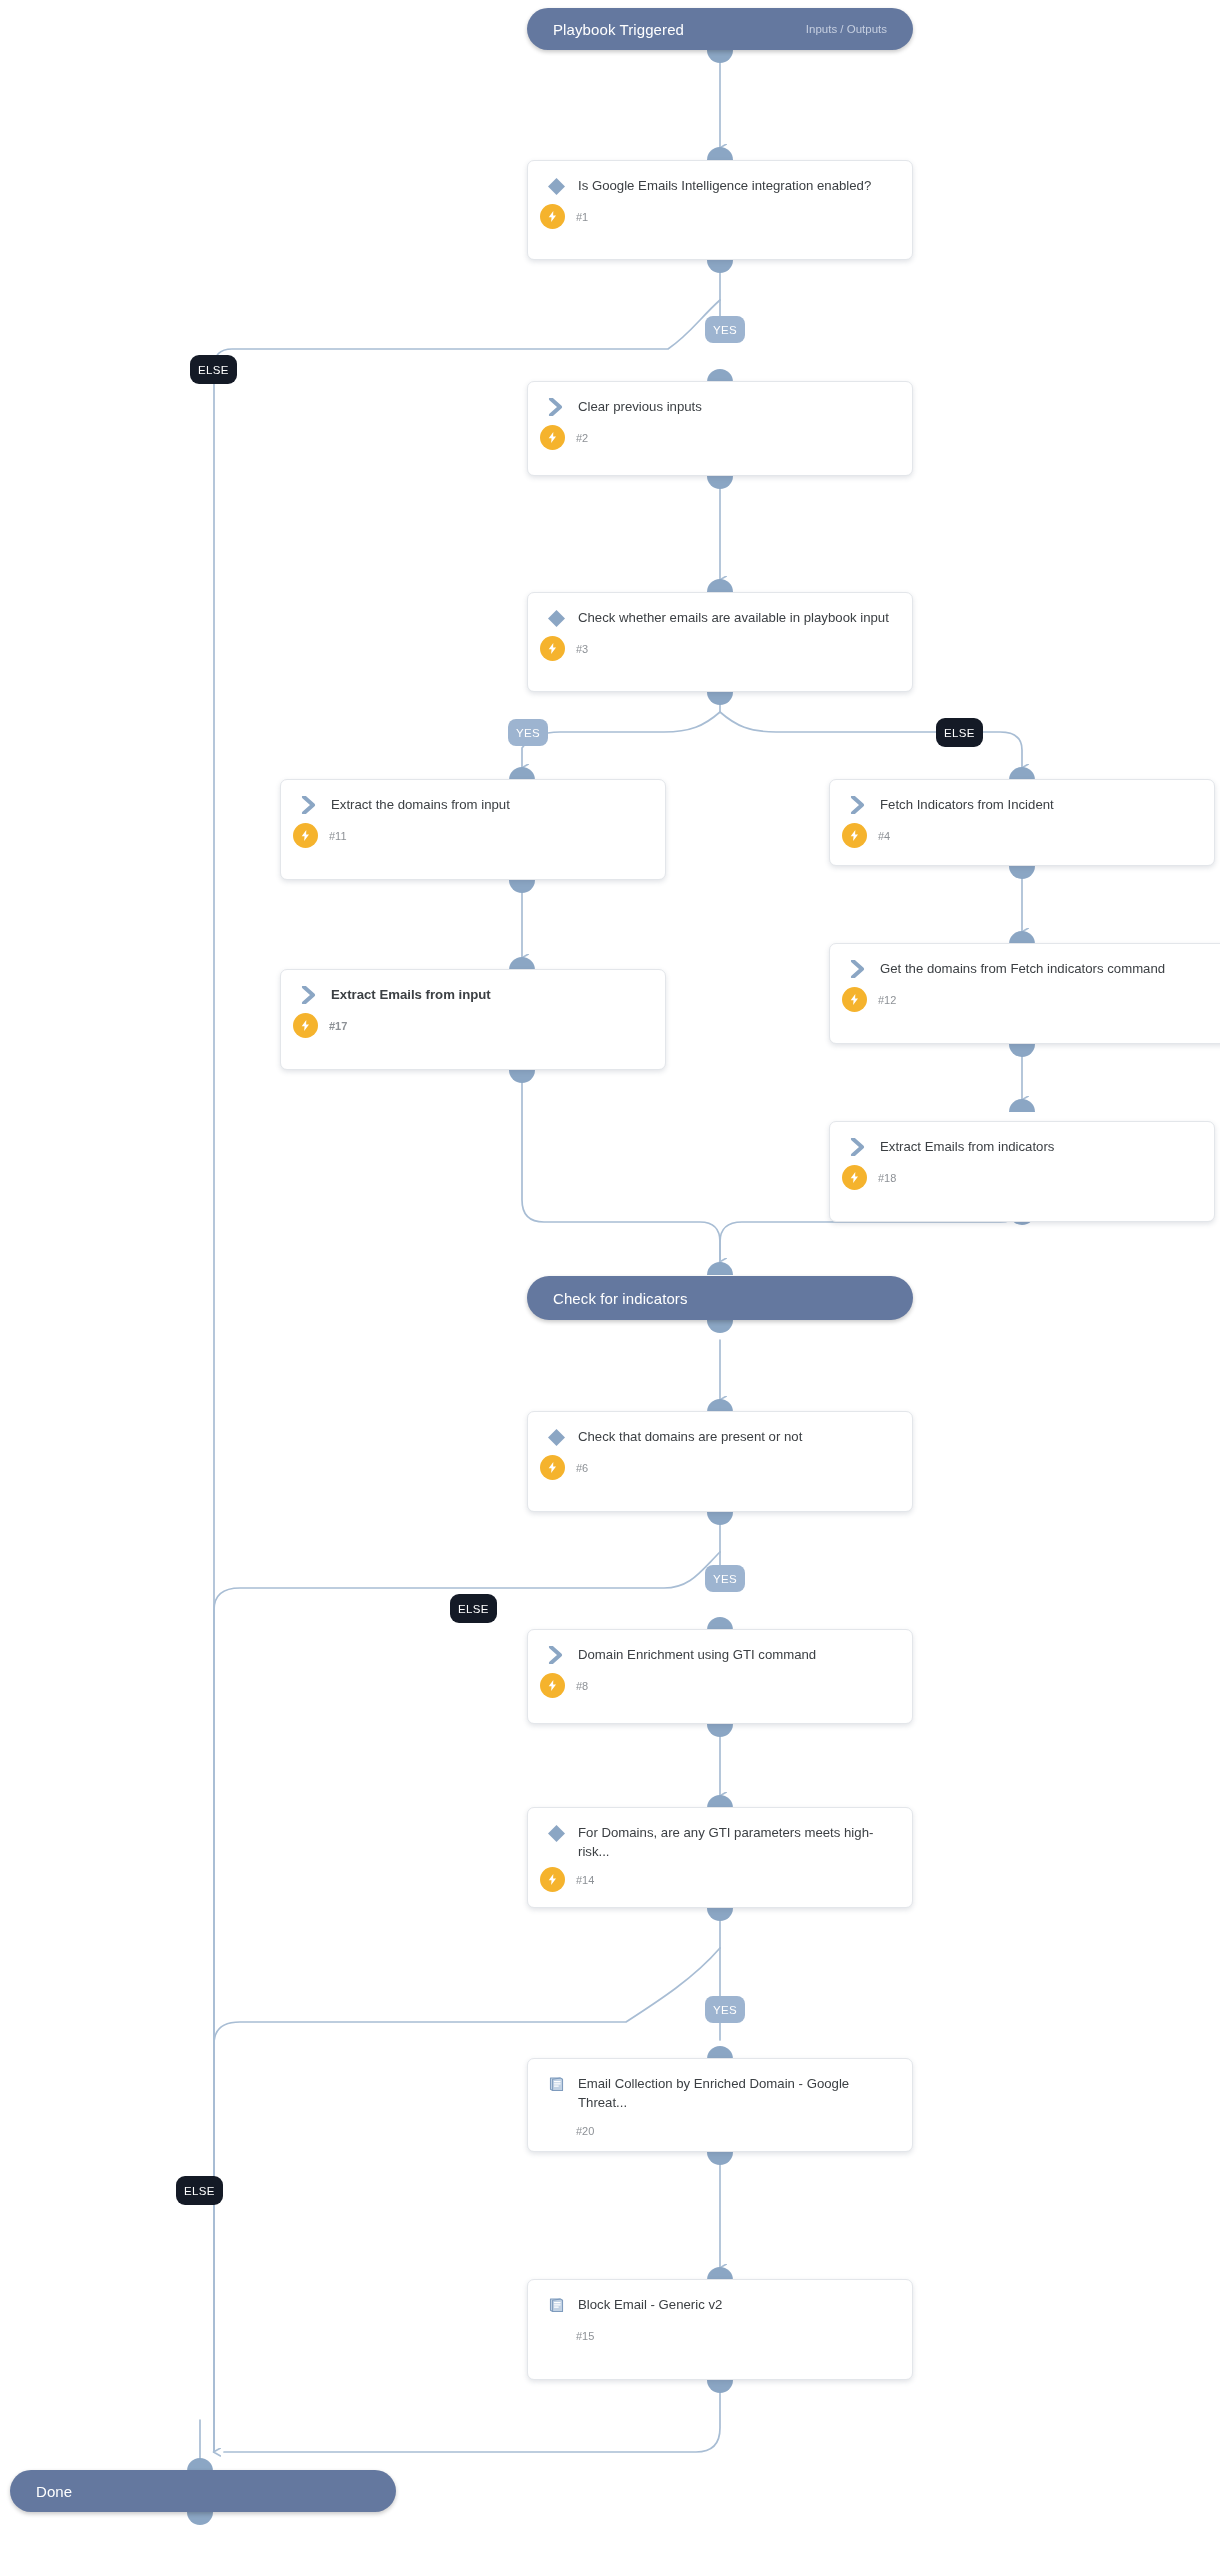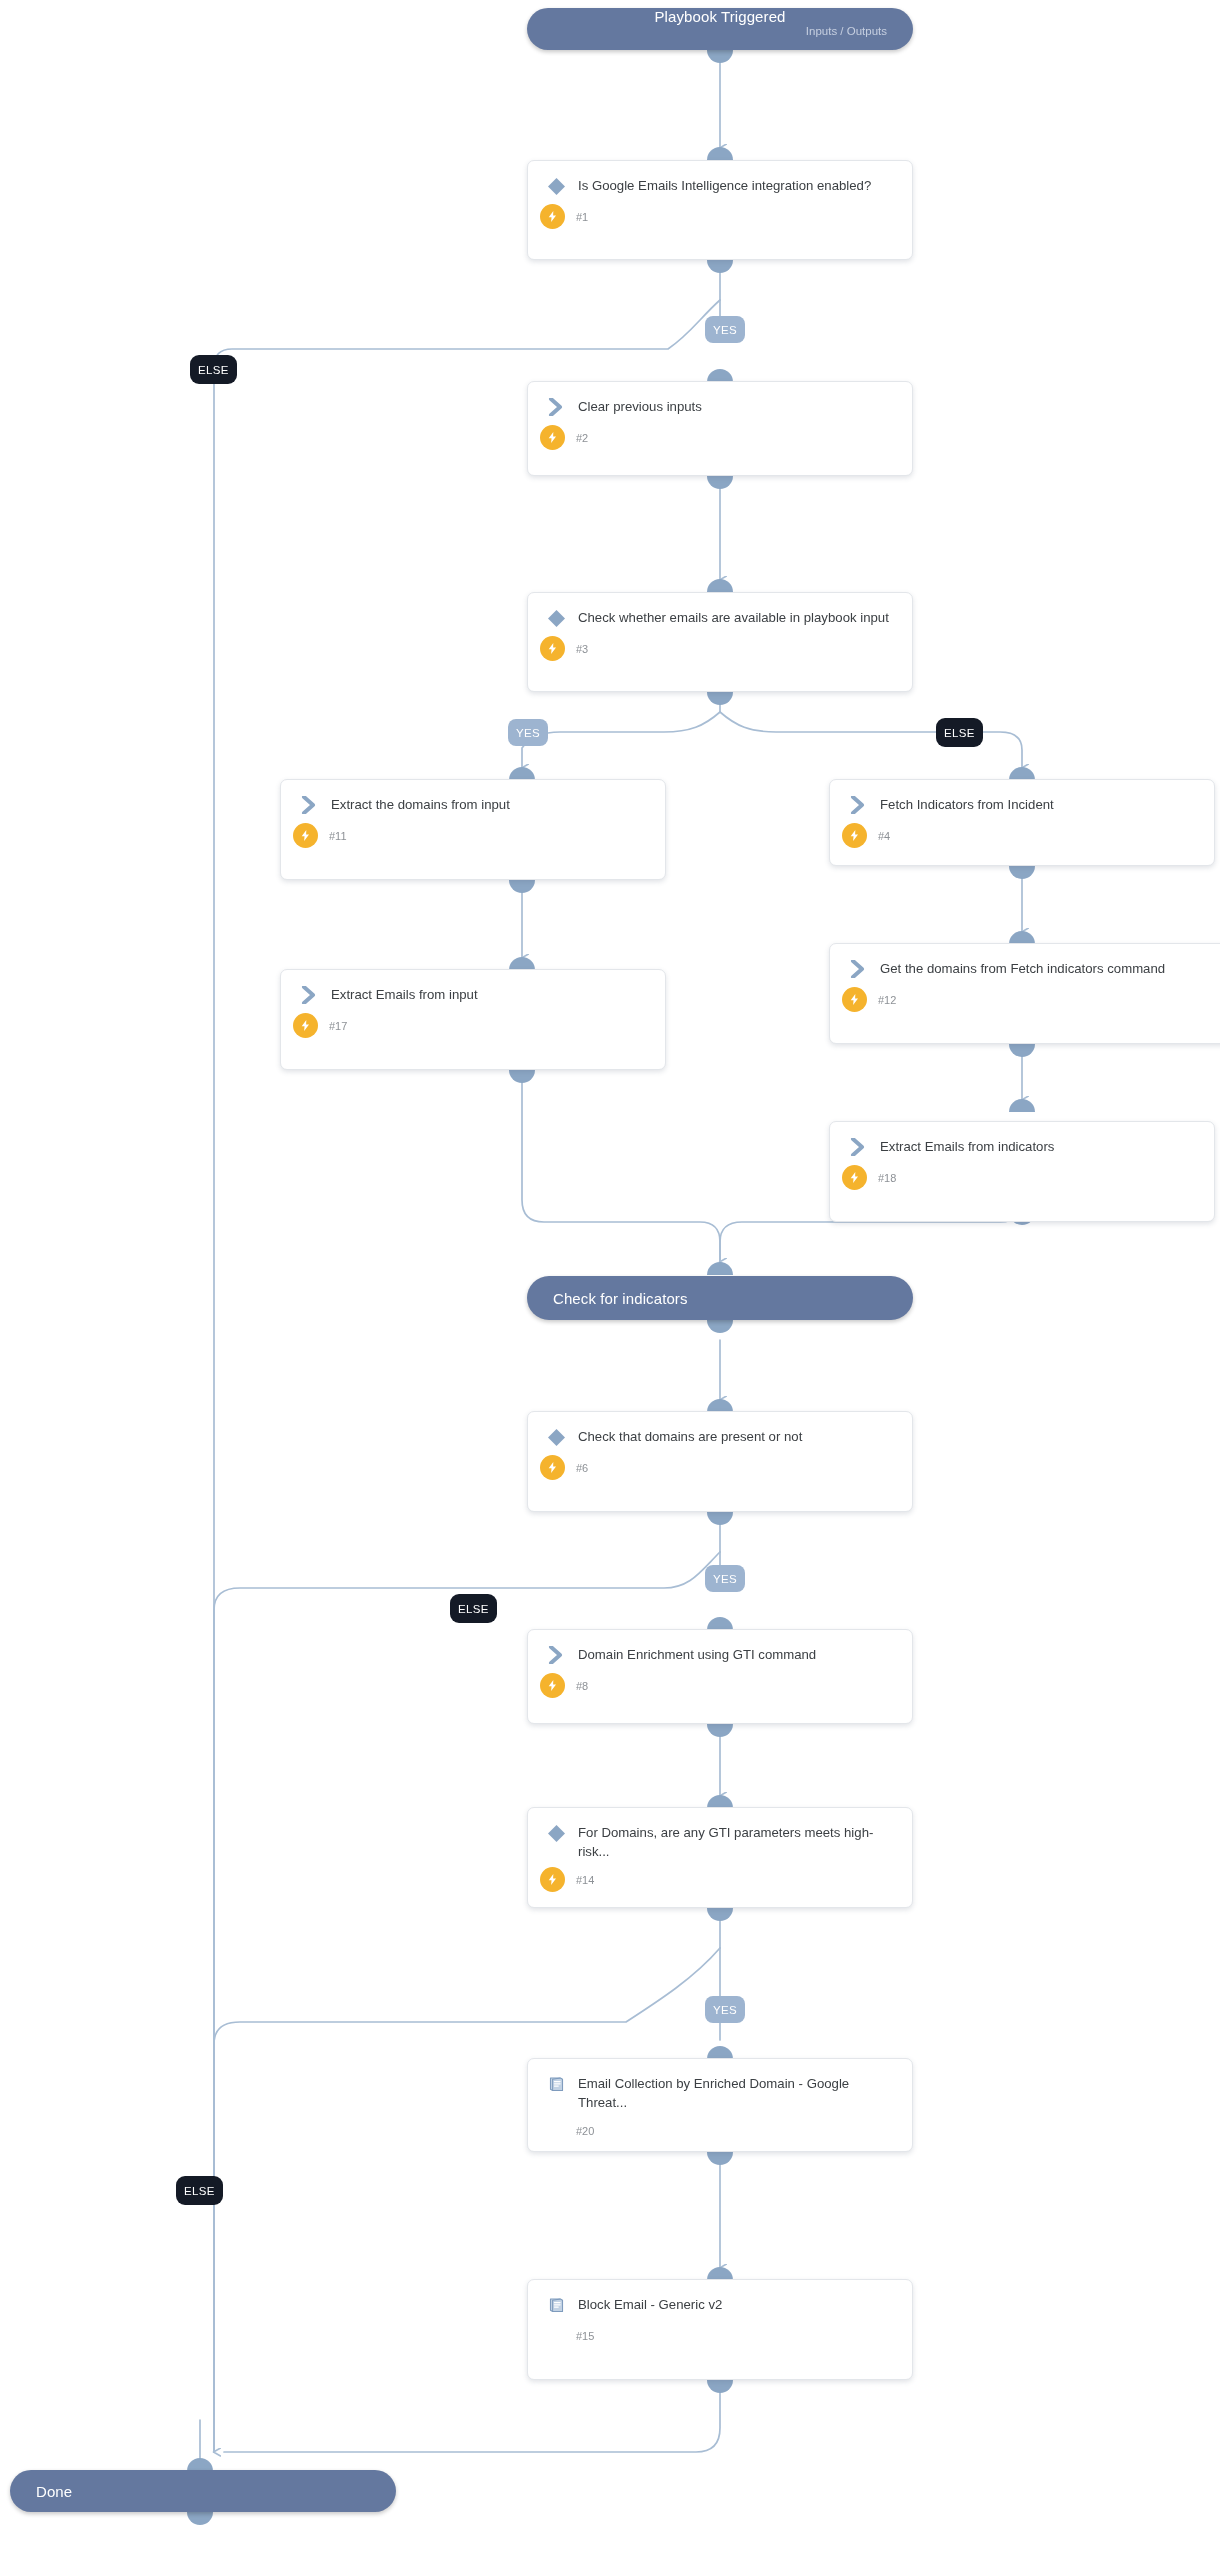--- a/index.html
+++ b/index.html
@@ -188,21 +188,21 @@
 
       <path d="M720,2072 L720,2094"></path>
       <path d="M720,2152 L720,2268" marker-end="url(#arw)"></path>
 
       <path d="M720,2380 L720,2428 Q720,2452 696,2452 L224,2452"></path>
 
       <path d="M200,2420 L200,2464" marker-end="url(#arw)"></path>
     </g>
   </svg>
 
-  <div class="pill" style="left:527px; top:8px; width:386px; height:42px;flex-direction:column;">
+  <div class="pill" style="left:527px; top:8px; width:386px; height:42px;">
     <span class="pill-title">Playbook Triggered</span>
     <span class="pill-sub">Inputs / Outputs</span>
   </div>
   <div class="nub bot" style="left:707px; top:50px;"></div>
 
   <div class="nub top" style="left:707px; top:147px;"></div>
   <div class="card" style="left:527px; top:160px; width:386px; height:100px;">
     <div class="card-row">
       <span class="card-ico">
         <svg width="19" height="19" viewBox="0 0 19 19">
@@ -293,21 +293,21 @@
         <svg width="13" height="13" viewBox="0 0 24 24">
             <path d="M13.5 2 L5 13.5 h5.2 L9.5 22 L18.5 10 h-5.4 Z" fill="#ffffff"></path>
           </svg>
       </span>
       <span class="card-num">#11</span>
     </div>
   </div>
   <div class="nub bot" style="left:509px; top:880px;"></div>
 
   <div class="nub top" style="left:509px; top:957px;"></div>
-  <div class="card" style="left:280px; top:969px; width:386px; height:101px;">
+  <div class="card" style="left:280px; top:969px; width:386px; height:101px;font-weight:bold;">
     <div class="card-row">
       <span class="card-ico">
         <svg width="16" height="18" viewBox="0 0 16 18">
             <path d="M3 1 L12 9 L3 17" fill="none" stroke="#8ba6c4" stroke-width="4" stroke-linecap="round" stroke-linejoin="round"></path>
           </svg>
       </span>
       <span class="card-label">Extract Emails from input</span>
     </div>
     <div class="card-foot">
       <span class="badge">

